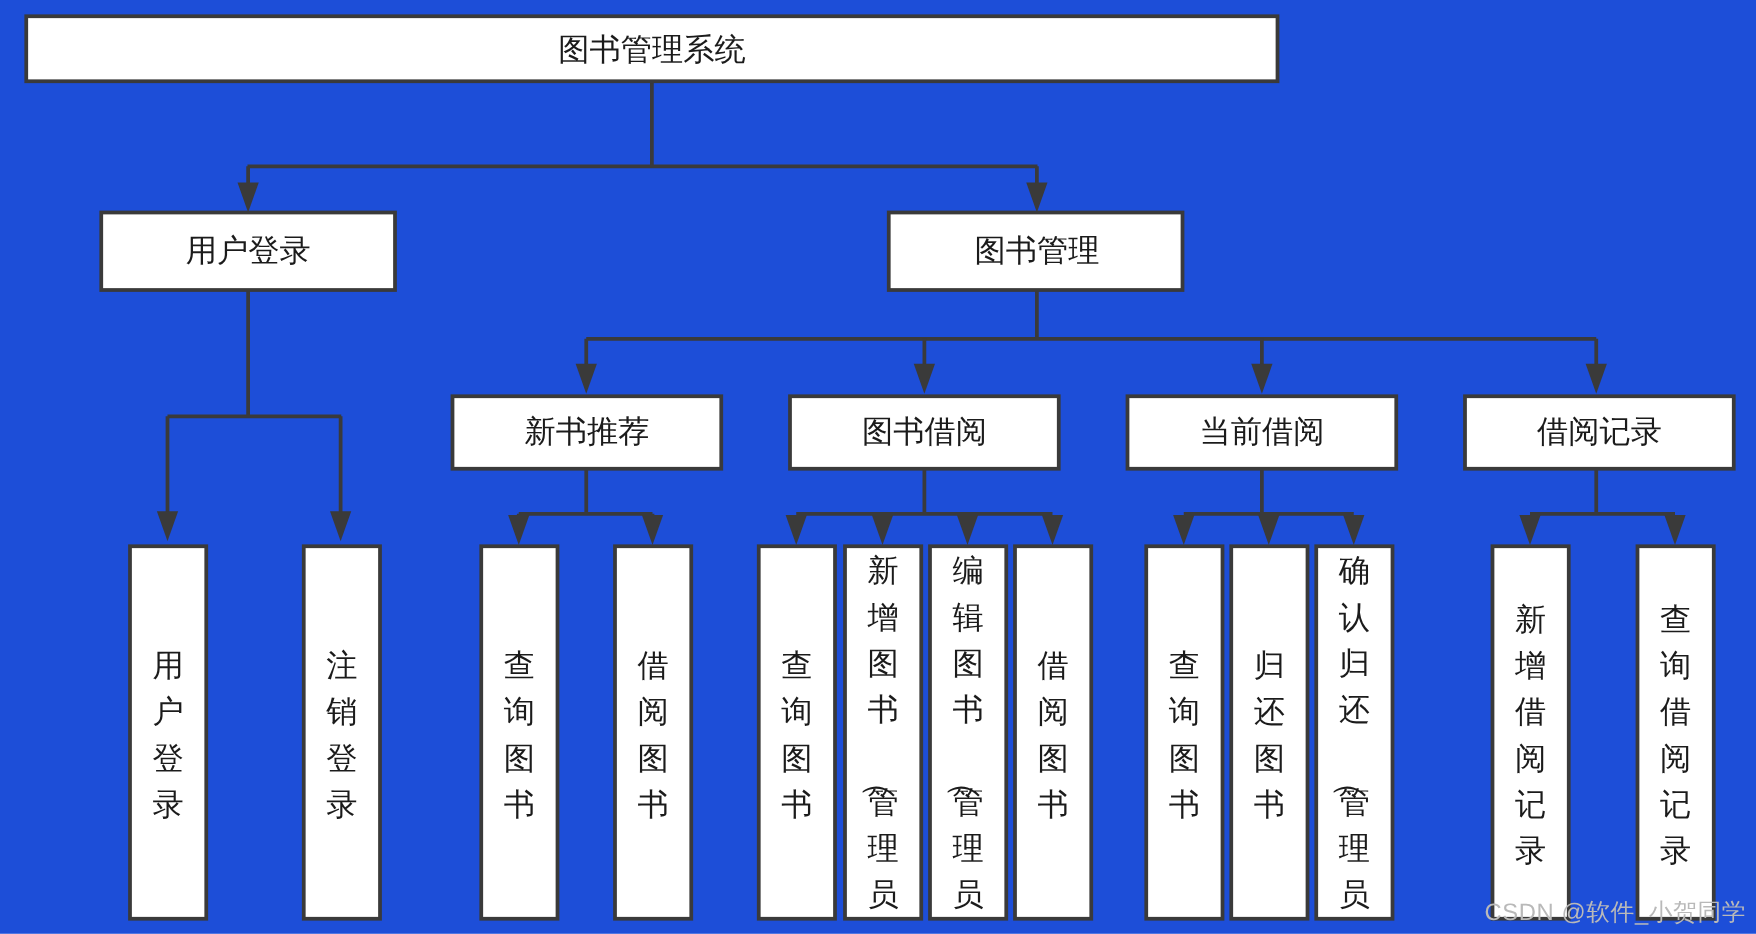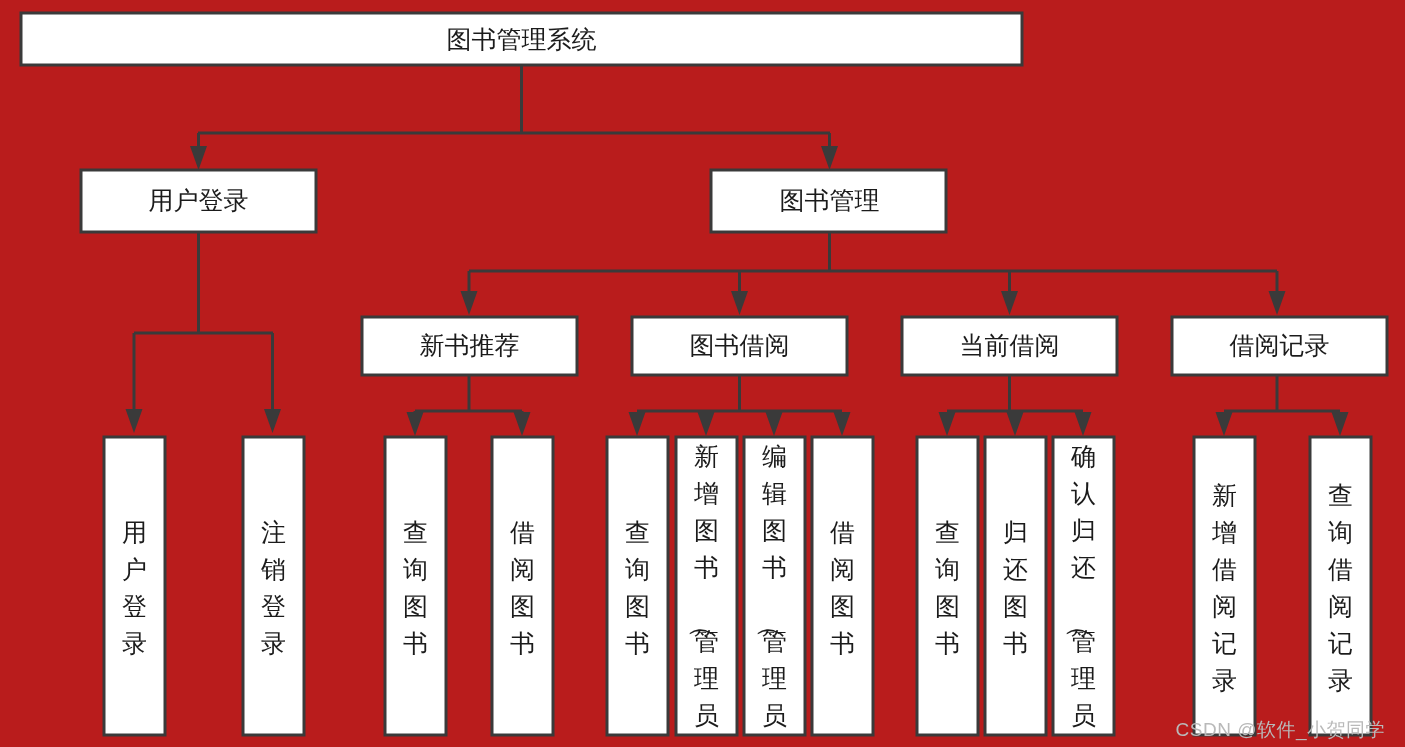--- a/index.html
+++ b/index.html
@@ -10,21 +10,21 @@
   body {
     width: 1405px;
     height: 747px;
     font-family: "Liberation Sans", "DejaVu Sans", sans-serif;
     overflow: hidden;
   }
   #diagram-root {
     position: relative;
     width: 1405px;
     height: 747px;
-    background: #b91c1c;
+    background: #1d4ed8;
   }
   svg.chart-canvas {
     position: absolute;
     left: 0;
     top: 0;
     width: 1405px;
     height: 747px;
     display: block;
   }
   .node-box {
@@ -50,21 +50,21 @@
     dominant-baseline: middle;
   }
   .node-label-v {
     font-family: "Liberation Sans", "DejaVu Sans", sans-serif;
     font-size: 25px;
     fill: #1b1b1b;
     text-anchor: middle;
   }
   .watermark-text {
     position: absolute;
-    right: 20px;
+    right: 8px;
     bottom: 4px;
     font-family: "Liberation Sans", "DejaVu Sans", sans-serif;
     font-size: 19px;
     color: #b9b9b9;
     white-space: nowrap;
     letter-spacing: 0.5px;
     pointer-events: none;
   }
 </style>
 </head>

